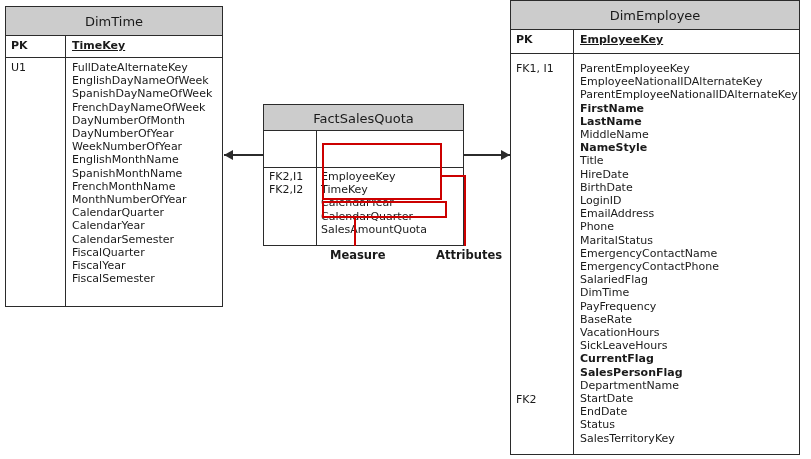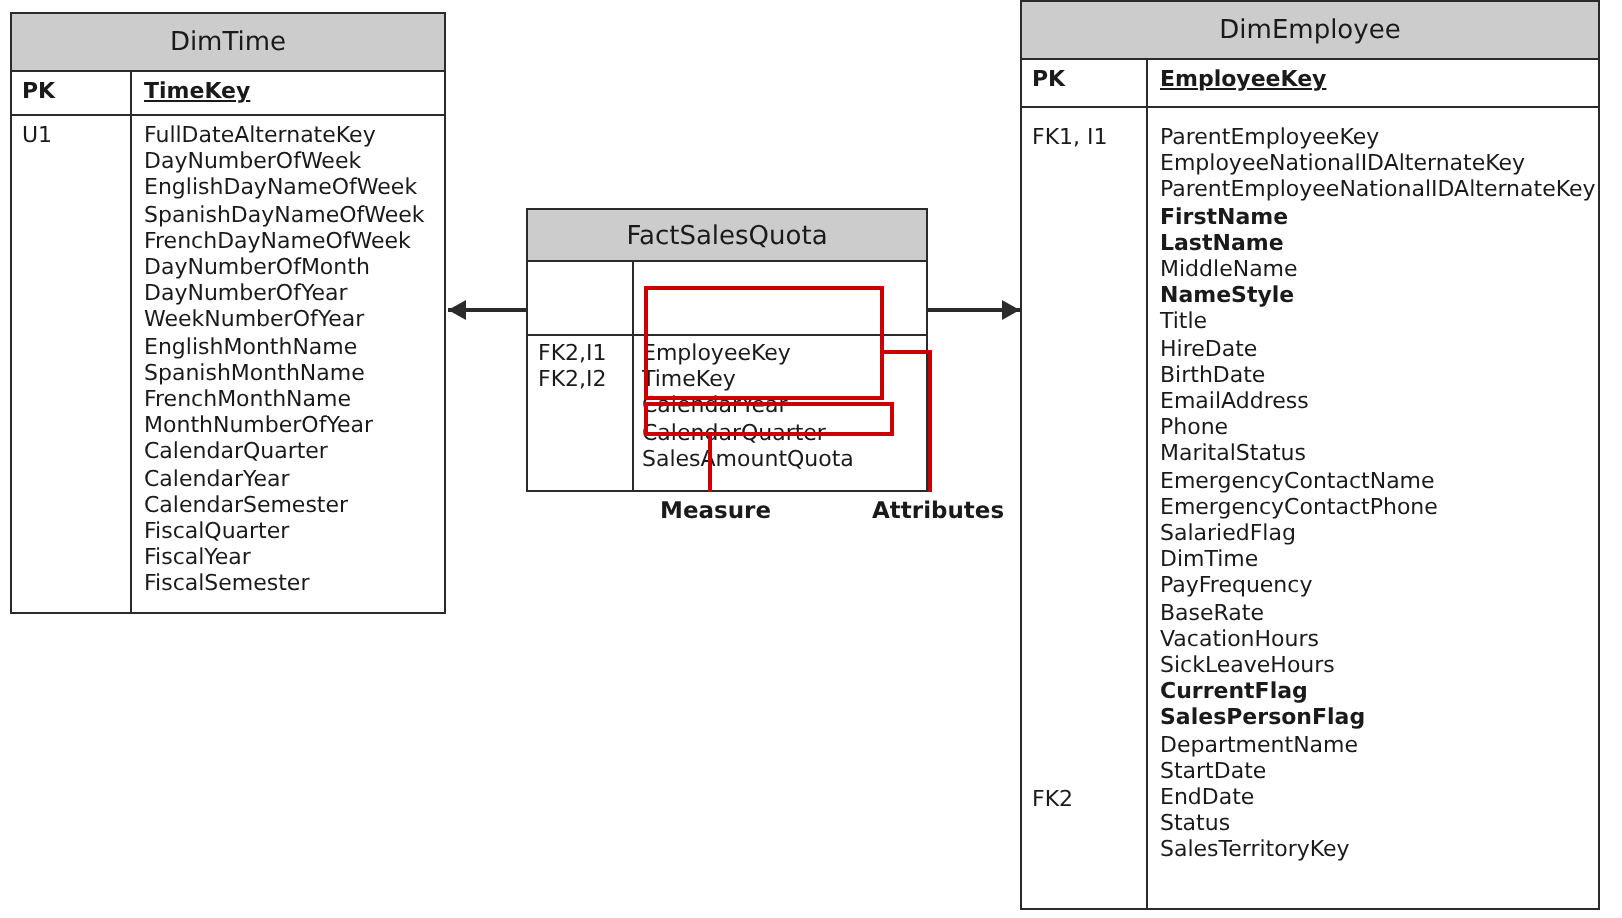--- a/index.html
+++ b/index.html
@@ -190,21 +190,20 @@
   <div class="entity-row pk-row">
     <div class="row-key">PK</div>
     <div class="row-fields">TimeKey</div>
   </div>
   <div class="entity-row body-row">
     <div class="row-key">
       <div class="keyline">U1</div>
     </div>
     <div class="row-fields">
       <div class="field">FullDateAlternateKey</div>
-      <div class="field">DayNumberOfWeek</div>
       <div class="field">EnglishDayNameOfWeek</div>
       <div class="field">SpanishDayNameOfWeek</div>
       <div class="field">FrenchDayNameOfWeek</div>
       <div class="field">DayNumberOfMonth</div>
       <div class="field">DayNumberOfYear</div>
       <div class="field">WeekNumberOfYear</div>
       <div class="field">EnglishMonthName</div>
       <div class="field">SpanishMonthName</div>
       <div class="field">FrenchMonthName</div>
       <div class="field">MonthNumberOfYear</div>
@@ -257,20 +256,21 @@
       <div class="field">ParentEmployeeKey</div>
       <div class="field">EmployeeNationalIDAlternateKey</div>
       <div class="field">ParentEmployeeNationalIDAlternateKey</div>
       <div class="field bold">FirstName</div>
       <div class="field bold">LastName</div>
       <div class="field">MiddleName</div>
       <div class="field bold">NameStyle</div>
       <div class="field">Title</div>
       <div class="field">HireDate</div>
       <div class="field">BirthDate</div>
+      <div class="field">LoginID</div>
       <div class="field">EmailAddress</div>
       <div class="field">Phone</div>
       <div class="field">MaritalStatus</div>
       <div class="field">EmergencyContactName</div>
       <div class="field">EmergencyContactPhone</div>
       <div class="field">SalariedFlag</div>
       <div class="field">DimTime</div>
       <div class="field">PayFrequency</div>
       <div class="field">BaseRate</div>
       <div class="field">VacationHours</div>

